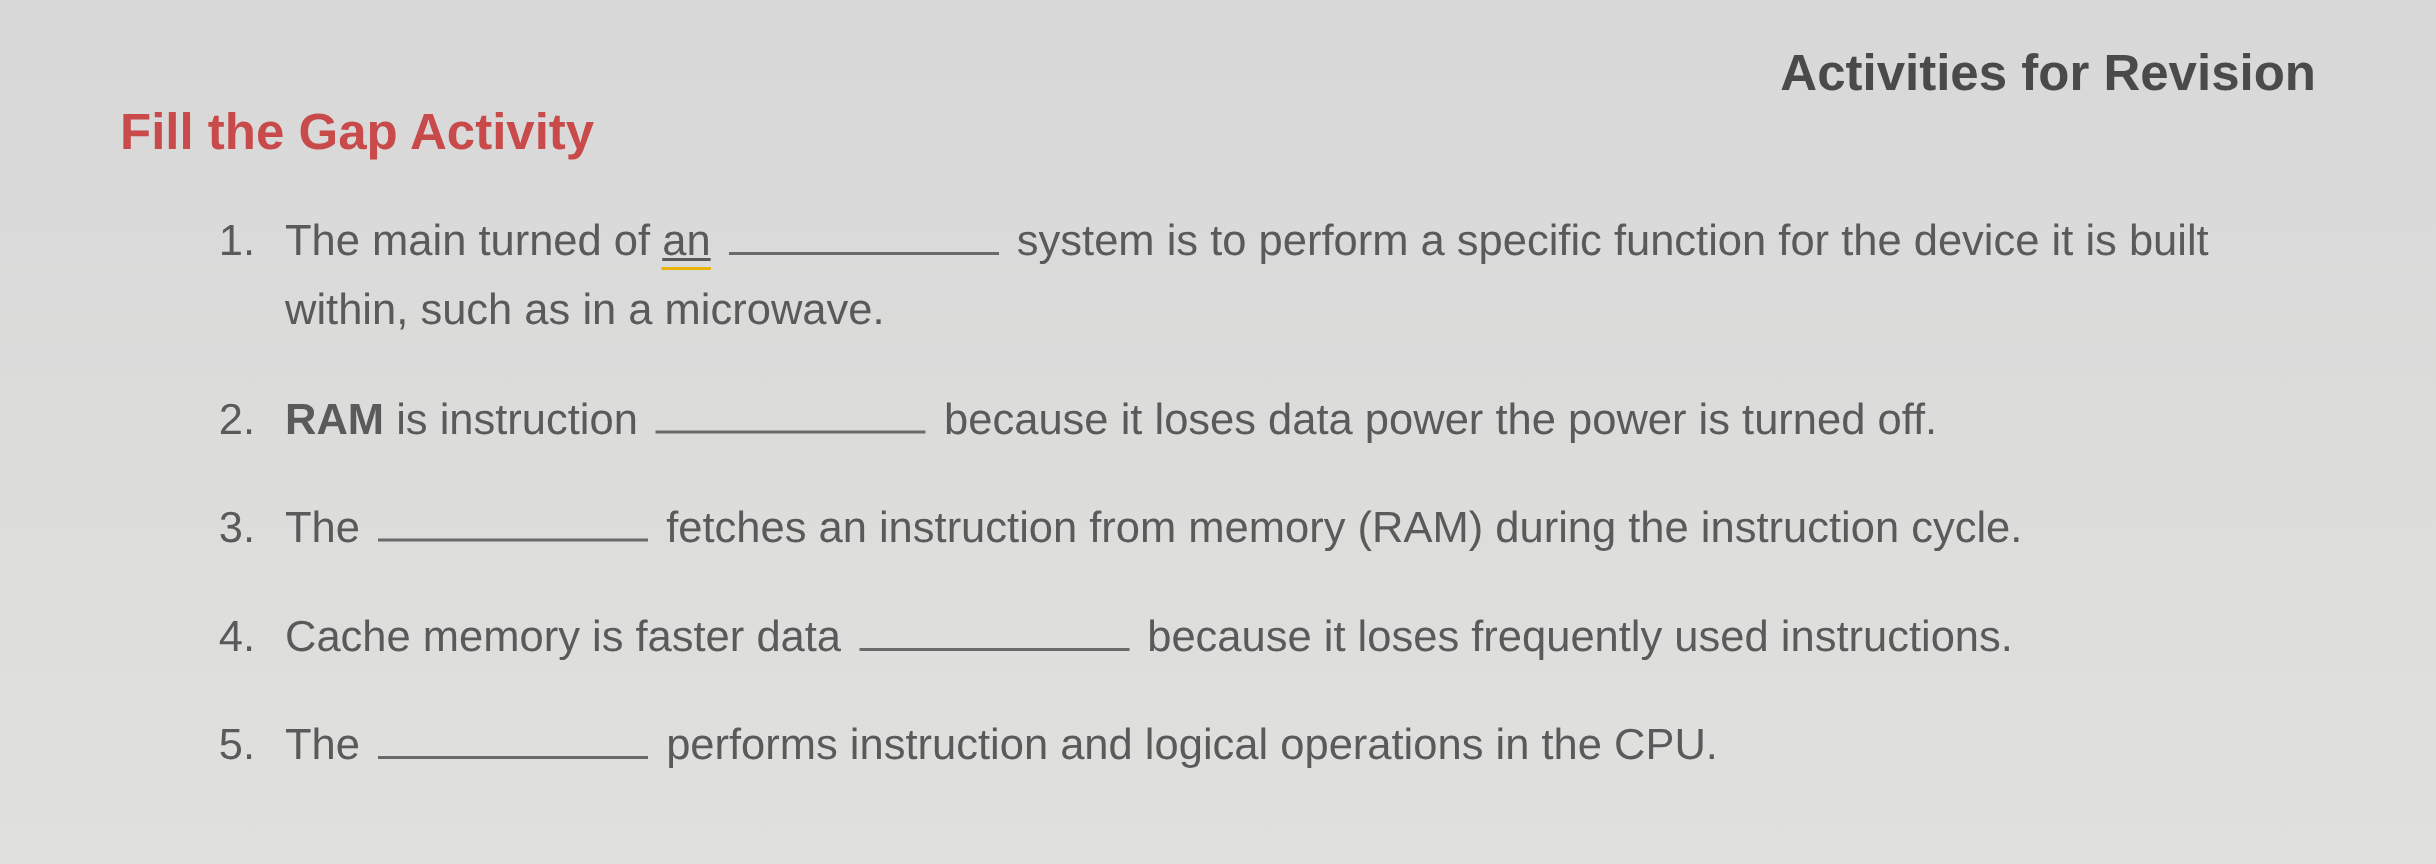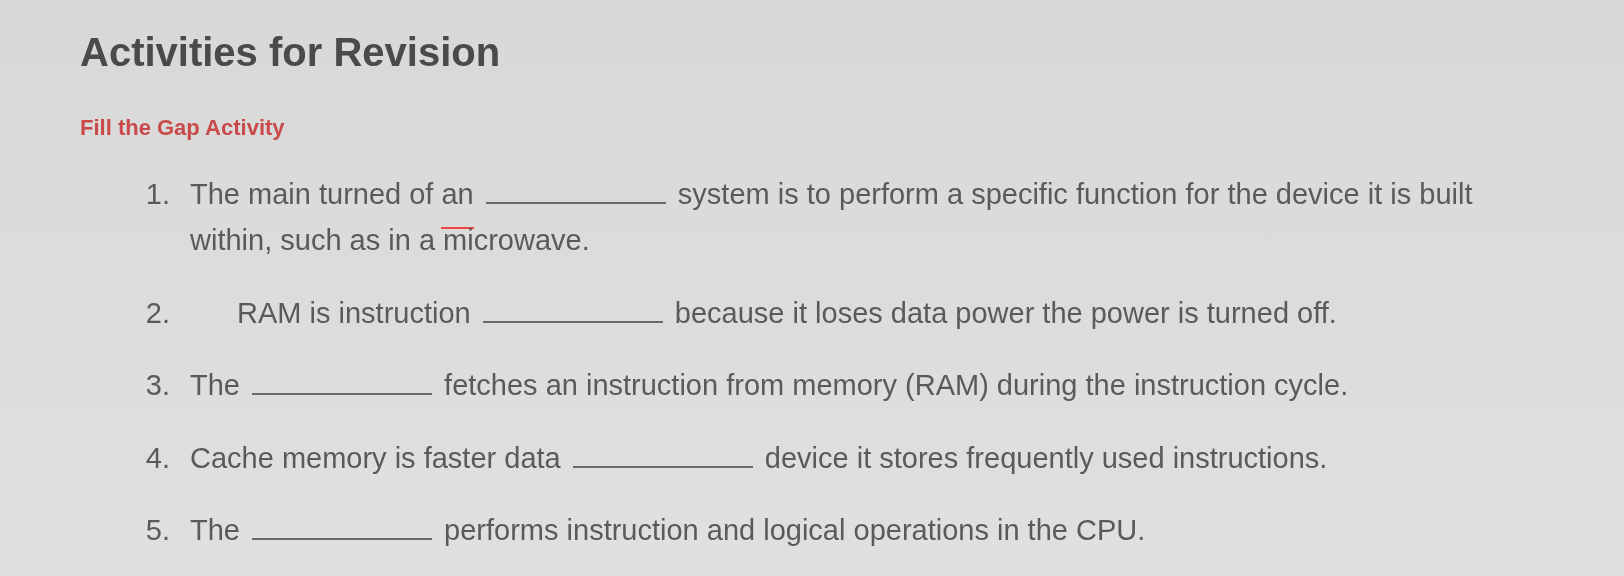--- a/index.html
+++ b/index.html
@@ -9,27 +9,27 @@
     }
     body {
       font-family: 'Segoe UI', Tahoma, Geneva, Verdana, sans-serif;
       background: linear-gradient(to bottom, #d8d8d8, #e0e0de);
       width: 1624px;
       height: 576px;
       padding: 30px 80px;
       overflow: hidden;
     }
     .heading {
-      font-size: 40px;
+      font-size: 34px;
       font-weight: 700;
       color: #4a4a4a;
-      margin-bottom: 40px;
+      text-align: right;
     }
     .subheading {
-      font-size: 22px;
+      font-size: 34px;
       font-weight: 700;
       color: #c94a4a;
       margin-bottom: 30px;
     }
     .list {
       list-style: none;
       padding-left: 50px;
     }
     .list-item {
       display: flex;
@@ -50,26 +50,26 @@
     }
     .blank {
       display: inline-block;
       border-bottom: 2px solid #6a6a6a;
       min-width: 180px;
       margin: 0 4px;
       vertical-align: baseline;
       height: 1em;
     }
     .bold {
-      font-weight: 400;
-      margin-left: 47px;
+      font-weight: 700;
     }
     .underline-red {
-      border-bottom: 2px solid #ef4444;
-      padding-bottom: 17px;
+      border-bottom: 2px solid #eab308;
+      padding-bottom: 1px;
+      text-decoration: underline;
     }
   </style>
 </head>
 <body>
 
 <div class="heading">Activities for Revision</div>
 <div class="subheading">Fill the Gap Activity</div>
 
 <ol class="list">
   <li class="list-item">
@@ -86,21 +86,21 @@
   </li>
   <li class="list-item">
     <span class="number">3.</span>
     <span class="text">
       <span>The </span><span class="blank"></span><span> fetches an instruction from memory (RAM) during the instruction cycle.</span>
     </span>
   </li>
   <li class="list-item">
     <span class="number">4.</span>
     <span class="text">
-      <span>Cache memory is faster data </span><span class="blank"></span><span> device it stores frequently used instructions.</span>
+      <span>Cache memory is faster data </span><span class="blank"></span><span> because it loses frequently used instructions.</span>
     </span>
   </li>
   <li class="list-item">
     <span class="number">5.</span>
     <span class="text">
       <span>The </span><span class="blank"></span><span> performs instruction and logical operations in the CPU.</span>
     </span>
   </li>
 </ol>
 

